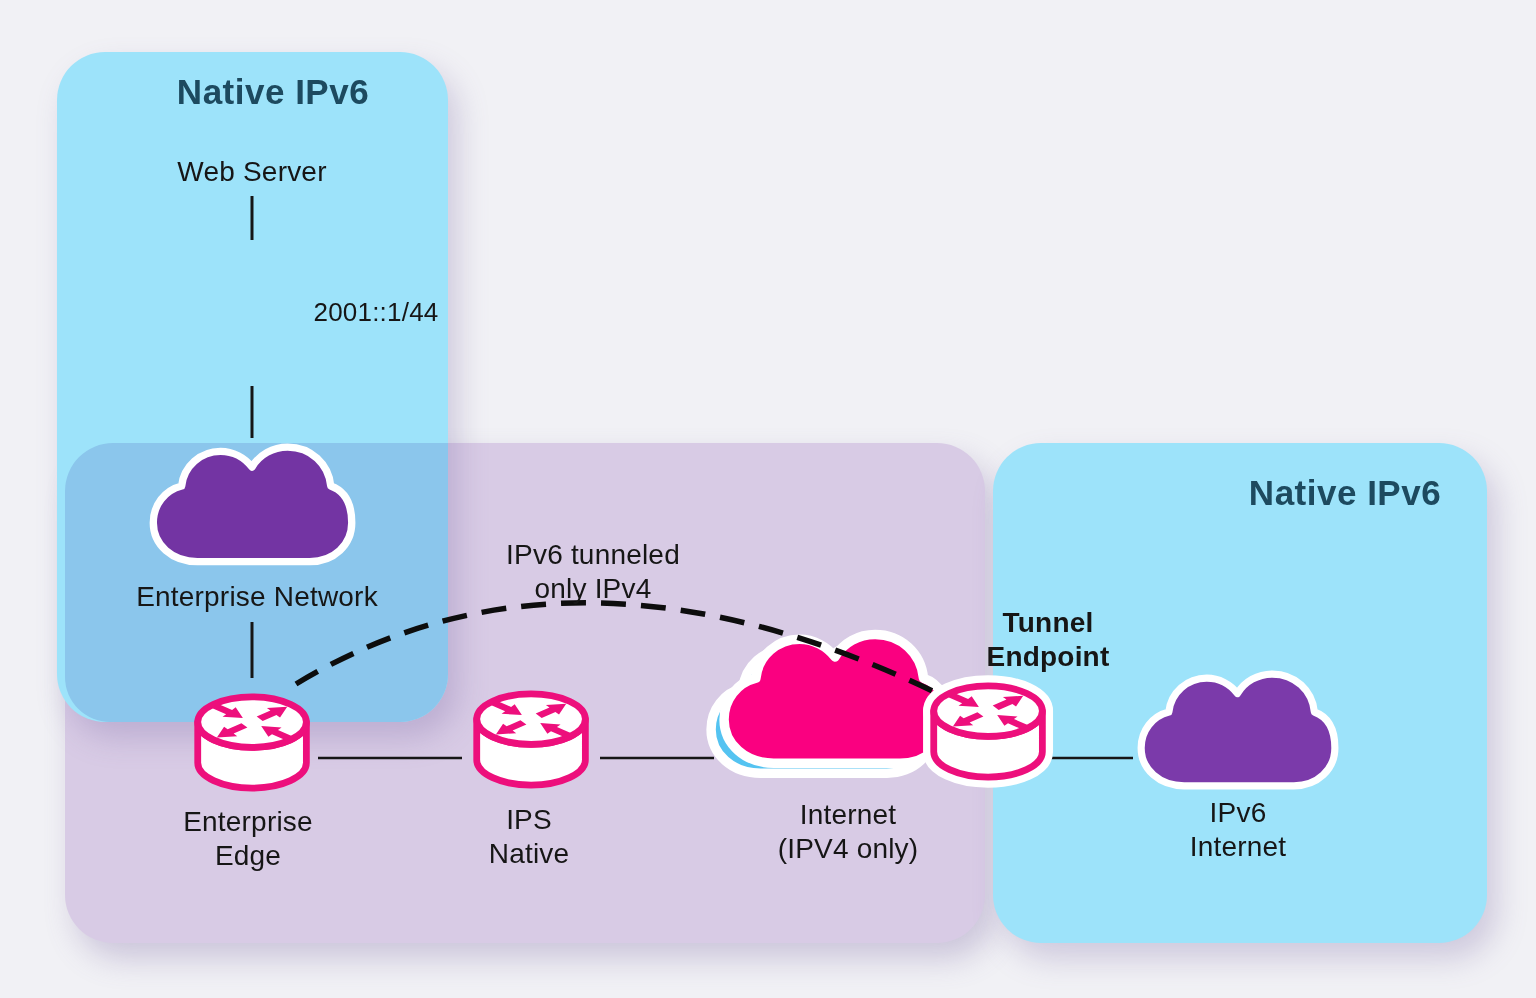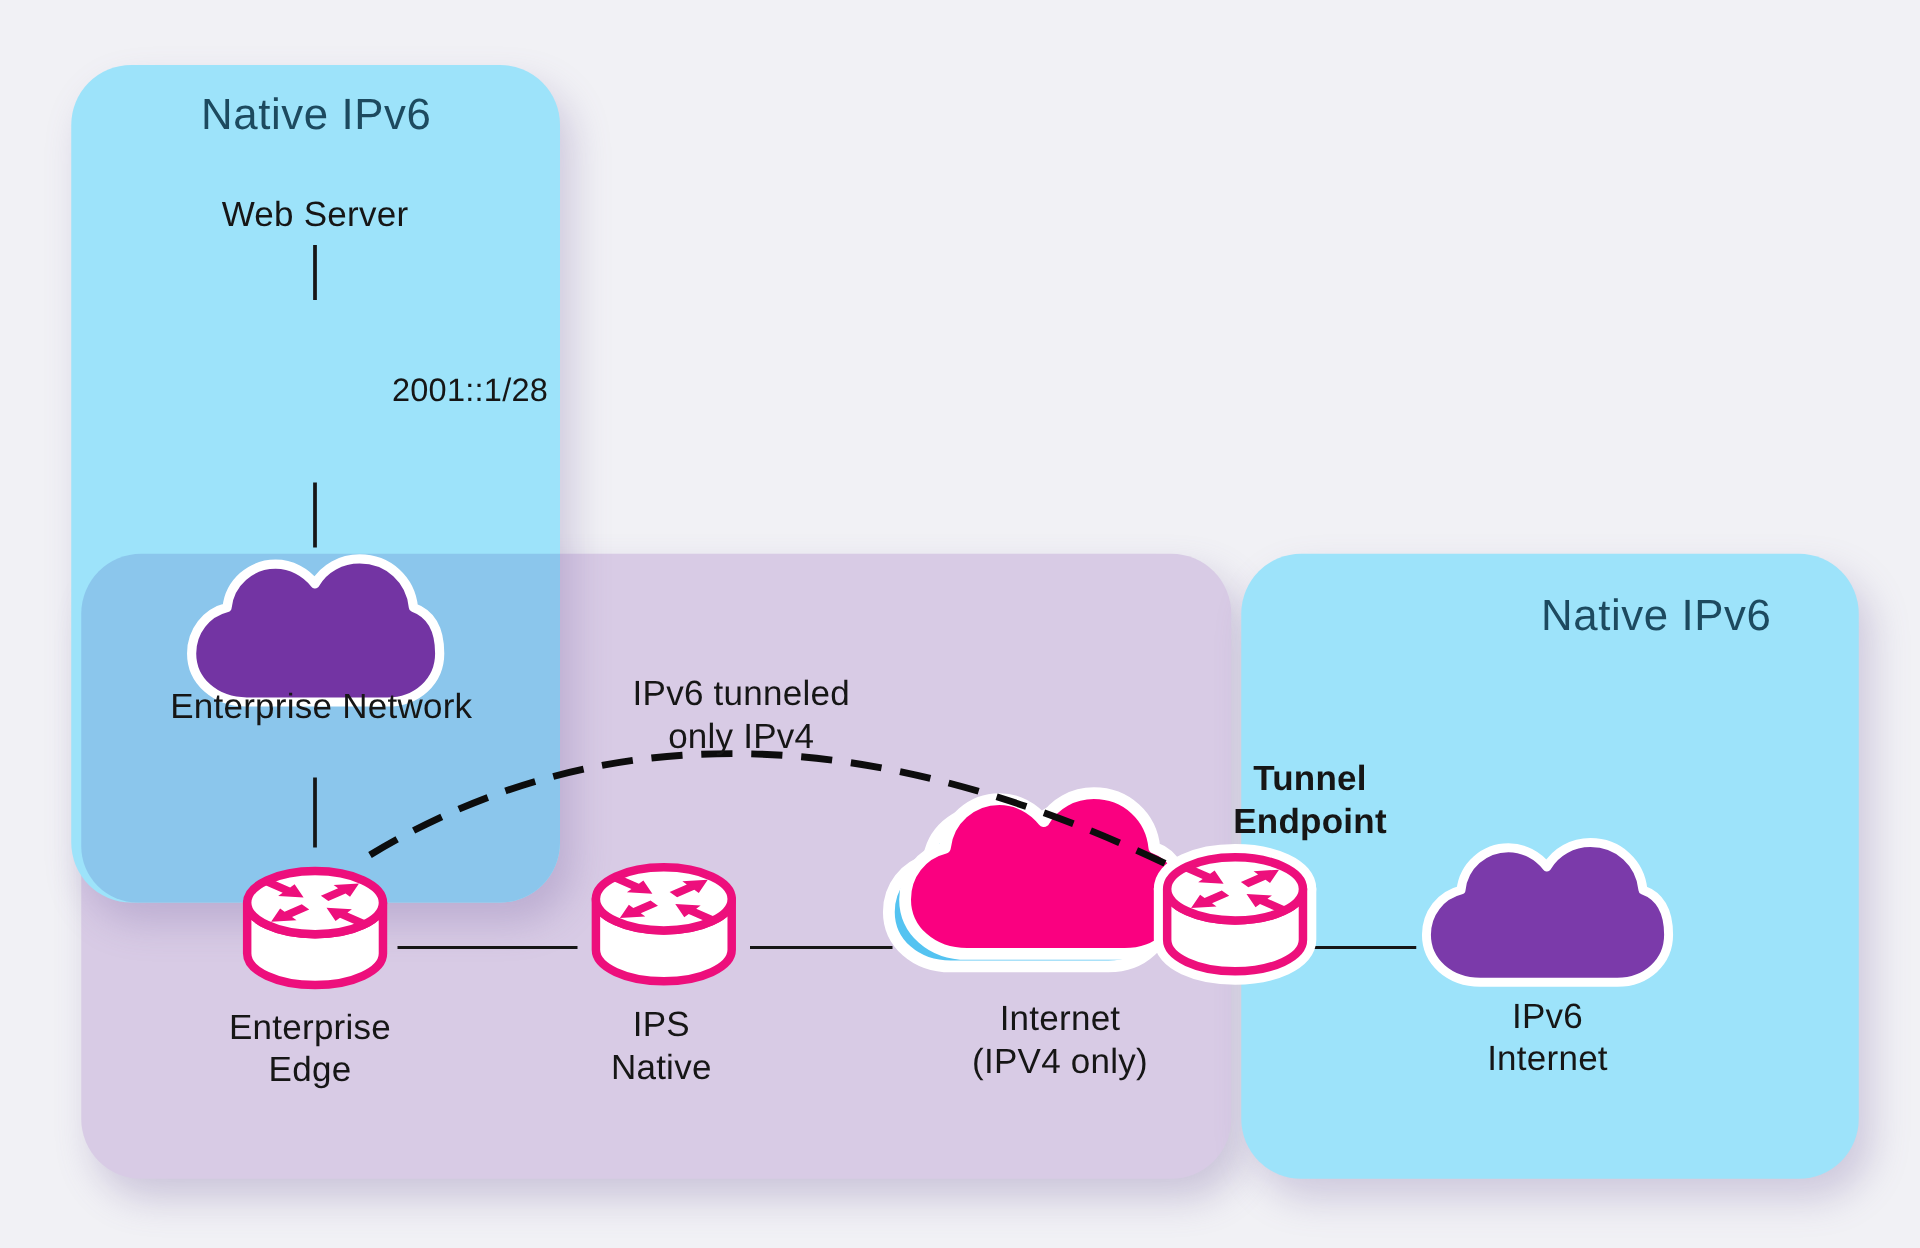--- a/index.html
+++ b/index.html
@@ -61,22 +61,22 @@
   
   .lbl{
     position:absolute;z-index:6;color:var(--ink);
     font-size:28px;line-height:34px;text-align:center;
     white-space:pre-line;transform:translateX(-50%);
     letter-spacing:.2px;
   }
   .lbl.small{font-size:25px;line-height:30px;}
   .title{
     position:absolute;z-index:6;color:var(--title-teal);
-    font-size:35px;font-weight:400;text-align:left;
-    transform:translateX(-50%);letter-spacing:.5px;white-space:nowrap;
+    font-size:35px;font-weight:700;text-align:left;
+    transform:translateX(-50%);letter-spacing:.5px;white-space:nowrap;margin-left:20px;
   }
 </style>
 </head>
 <body>
 
 <div class="canvas">
 
   <div class="region region-lavender"></div>
   <div class="region region-blue-left"></div>
   <div class="region region-overlap"></div>
@@ -147,22 +147,22 @@
         <use href="#routerBody" class="router-part"></use>
         <use href="#routerArrows" class="router-arrow"></use>
       </g>
     </g>
   </svg>
 
   <div class="title" style="left:253px;top:72px;">Native IPv6</div>
   <div class="title" style="left:1325px;top:473px;">Native IPv6</div>
 
   <div class="lbl" style="left:252px;top:155px;">Web Server</div>
-  <div class="lbl" style="left:376px;top:295px;font-size:26px;">2001::1/28</div>
-  <div class="lbl" style="left:257px;top:548px;">Enterprise Network</div>
+  <div class="lbl" style="left:376px;top:295px;font-size:26px;">2001::1/44</div>
+  <div class="lbl" style="left:257px;top:580px;">Enterprise Network</div>
   <div class="lbl" style="left:593px;top:538px;">IPv6 tunneled
 only IPv4</div>
   <div class="lbl" style="left:248px;top:805px;text-align:center;">Enterprise
 Edge</div>
   <div class="lbl" style="left:529px;top:803px;">IPS
 Native</div>
   <div class="lbl" style="left:848px;top:798px;">Internet
 (IPV4 only)</div>
   <div class="lbl" style="left:1048px;top:606px;font-weight:bold;">Tunnel
 Endpoint</div>

